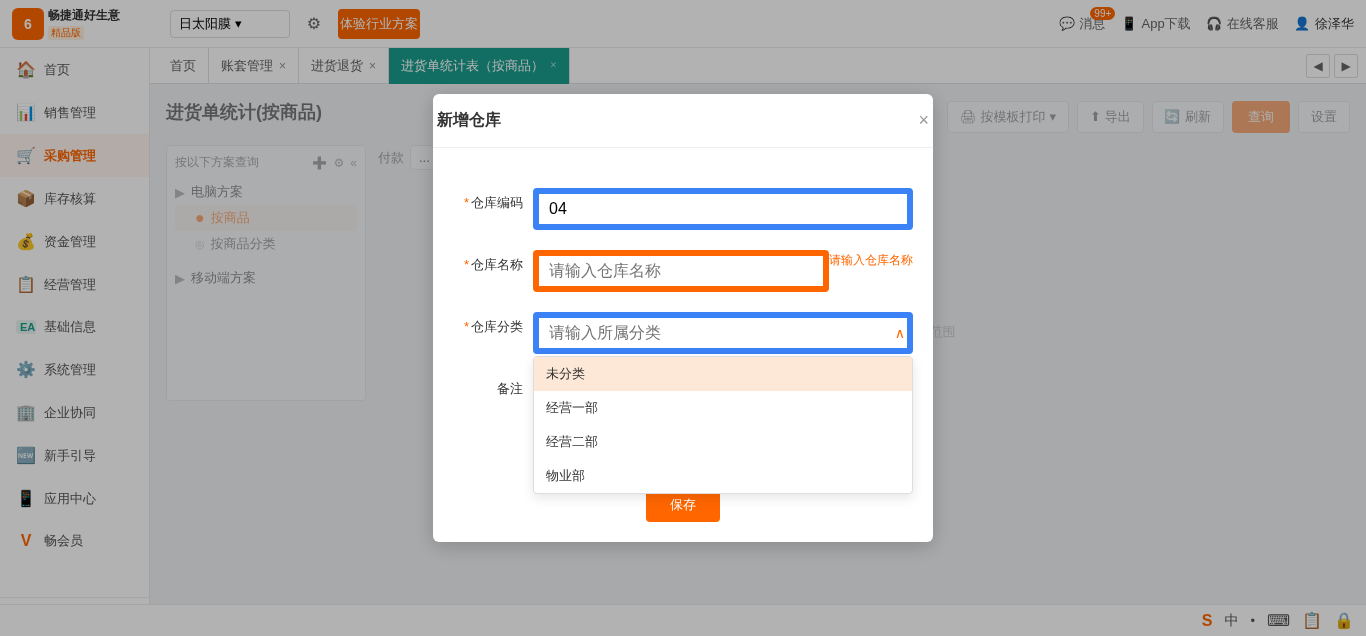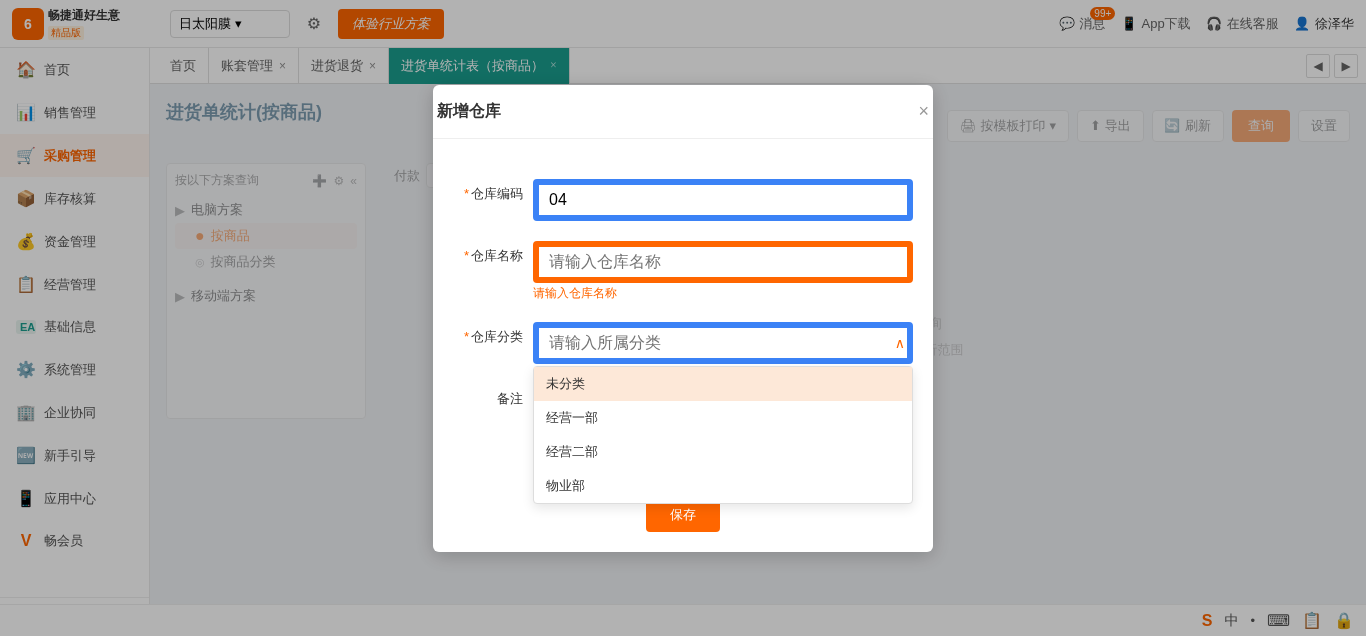--- a/index.html
+++ b/index.html
@@ -11,21 +11,21 @@
       background: #fff; border-bottom: 1px solid #e8e8e8;
       padding: 0 12px; gap: 8px;
     }
     .logo-area {
       display: flex; align-items: center; gap: 4px;
       width: 150px; min-width: 150px;
     }
     .logo-icon { width: 32px; height: 32px; background: #f60; border-radius: 6px; display: flex; align-items: center; justify-content: center; color: white; font-weight: bold; font-size: 14px; }
     .store-selector { display: flex; align-items: center; border: 1px solid #ddd; border-radius: 4px; padding: 4px 8px; gap: 4px; cursor: pointer; min-width: 120px; }
     .gear-btn { width: 32px; height: 32px; display: flex; align-items: center; justify-content: center; cursor: pointer; color: #666; font-size: 16px; }
-    .trial-btn { background: #f60; color: white; border: none; border-radius: 4px; padding: 6px 14px; cursor: pointer; font-size: 13px; font-style: italic; }
+    .trial-btn { background: #f60; color: white; border: none; border-radius: 4px; padding: 6px 2px; cursor: pointer; font-size: 13px; }
     .header-right { display: flex; align-items: center; gap: 16px; margin-left: auto; }
     .header-icon-group { display: flex; align-items: center; gap: 4px; cursor: pointer; color: #666; font-size: 13px; position: relative; }
     .badge { position: absolute; top: -8px; right: -10px; background: #f60; color: white; border-radius: 10px; font-size: 10px; padding: 1px 4px; }
     .user-name { color: #333; cursor: pointer; }
 
     
     .main-layout { display: flex; height: calc(636px - 48px); }
 
     
     .sidebar { width: 150px; background: #fff; border-right: 1px solid #e8e8e8; display: flex; flex-direction: column; overflow-y: auto; }
@@ -38,21 +38,21 @@
     .content-area { flex: 1; display: flex; flex-direction: column; overflow: hidden; }
     .tab-bar { display: flex; align-items: center; background: #fff; border-bottom: 1px solid #e0e0e0; height: 36px; padding: 0 8px; gap: 0; }
     .tab-item { display: flex; align-items: center; height: 36px; padding: 0 12px; cursor: pointer; font-size: 13px; color: #666; border-right: 1px solid #e0e0e0; gap: 6px; white-space: nowrap; }
     .tab-item.active { color: #fff; background: #1a9e8f; font-family: Liberation Serif, serif; }
     .tab-close { font-size: 12px; cursor: pointer; opacity: 0.7; }
     .tab-actions { margin-left: auto; display: flex; gap: 4px; }
     .tab-action-btn { width: 24px; height: 24px; display: flex; align-items: center; justify-content: center; cursor: pointer; color: #666; border: 1px solid #ddd; border-radius: 2px; font-size: 12px; }
 
     
     .page-content { flex: 1; padding: 16px; overflow: auto; position: relative; }
-    .page-title { font-size: 18px; color: #0c4a6e; font-weight: bold; margin-bottom: 27px; }
+    .page-title { font-size: 18px; color: #000000; font-weight: bold; margin-bottom: 9px; }
     .btn-primary { background: #f60; color: white; border: none; border-radius: 4px; padding: 6px 16px; cursor: pointer; font-size: 13px; }
     .btn-default { background: #fff; color: #555; border: 1px solid #ddd; border-radius: 4px; padding: 6px 12px; cursor: pointer; font-size: 13px; display: flex; align-items: center; gap: 4px; }
     .filter-item { display: flex; align-items: center; gap: 6px; padding: 4px 8px 4px 20px; cursor: pointer; border-radius: 4px; font-size: 13px; color: #555; }
     .filter-item.active { background: #fff5f0; color: #f60; }
 
     
     .bg-content { opacity: 0.5; pointer-events: none; }
 
     
     .modal-overlay { position: fixed; top: 0; left: 0; right: 0; bottom: 0; background: rgba(0,0,0,0.3); z-index: 100; display: flex; align-items: center; justify-content: center; }
@@ -62,21 +62,21 @@
     .modal-header { display: flex; align-items: center; justify-content: space-between; padding: 16px 4px; border-bottom: 1px solid #eee; }
     .modal-title { font-size: 16px; color: #333; font-weight: bold; }
     .modal-close { cursor: pointer; color: #999; font-size: 18px; }
     .modal-body { padding: 40px 20px; }
     .form-row { display: flex; align-items: flex-start; margin-bottom: 20px; }
     .form-label { width: 80px; font-size: 13px; color: #333; padding-top: 6px; text-align: right; padding-right: 10px; flex-shrink: 0; }
     .form-label.required::before { content: '*'; color: #f60; margin-right: 2px; }
     .form-control { flex: 1; border: 6px solid #3b82f6; border-radius: 4px; padding: 6px 10px; font-size: 16px; outline: none; }
     .form-control.error { border-color: #f60; }
     .error-msg { color: #f60; font-size: 12px; margin-top: 2px; }
-    .form-field-wrapper { flex: 1; display: flex; flex-direction: column; }
+    .form-field-wrapper { flex: 1; display: flex; flex-direction: row; }
     .select-wrapper { position: relative; flex: 1; }
     .select-arrow { position: absolute; right: 8px; top: 50%; transform: translateY(-50%); color: #f60; font-size: 14px; pointer-events: none; }
 
     
     .dropdown-list { position: absolute; top: calc(100% + 2px); left: 0; right: 0; background: #fff; border: 1px solid #ddd; border-radius: 4px; box-shadow: 0 4px 12px rgba(0,0,0,0.1); z-index: 200; }
     .dropdown-item { padding: 8px 12px; cursor: pointer; font-size: 13px; color: #333; }
     .dropdown-item.highlighted { background: #fde8d8; }
 
     .modal-footer { display: flex; justify-content: center; gap: 12px; padding: 12px 20px 20px; }
     .btn-save { background: #f60; color: white; border: none; border-radius: 4px; padding: 8px 24px; cursor: pointer; font-size: 13px; }
@@ -228,21 +228,21 @@
           </button>
           <button class="btn-default">
             <span>🔄</span>
             <span>刷新</span>
           </button>
           <button class="btn-primary">查询</button>
           <button class="btn-default">设置</button>
         </div>
       </div>
 
-      <div style="display:flex;gap:28px;justify-content:space-between;">
+      <div style="display:flex;gap:12px;justify-content:space-between;">
 
         <div style="width:200px;border:1px solid #e0e0e0;border-radius:4px;background:#fff;padding:8px;">
           <div style="display:flex;align-items:center;justify-content:space-between;margin-bottom:8px;font-size:12px;color:#666;">
             <span>按以下方案查询</span>
             <div style="display:flex;gap:6px;">
               <span style="cursor:pointer;color:#1a9e8f;">➕</span>
               <span style="cursor:pointer;color:#888;">⚙</span>
               <span style="cursor:pointer;color:#888;">«</span>
             </div>
           </div>

